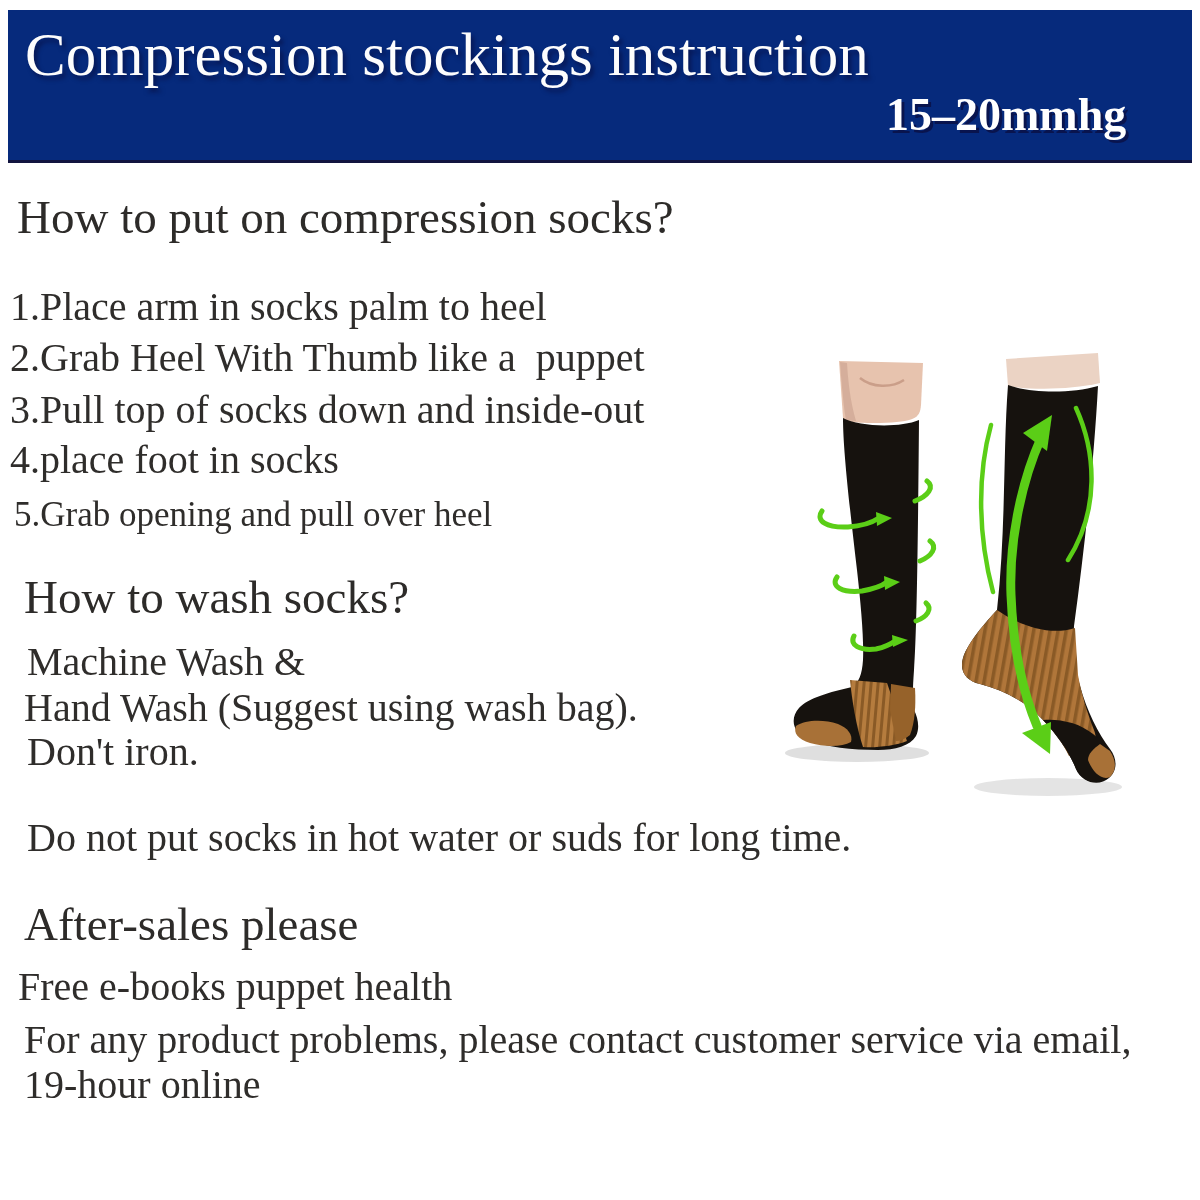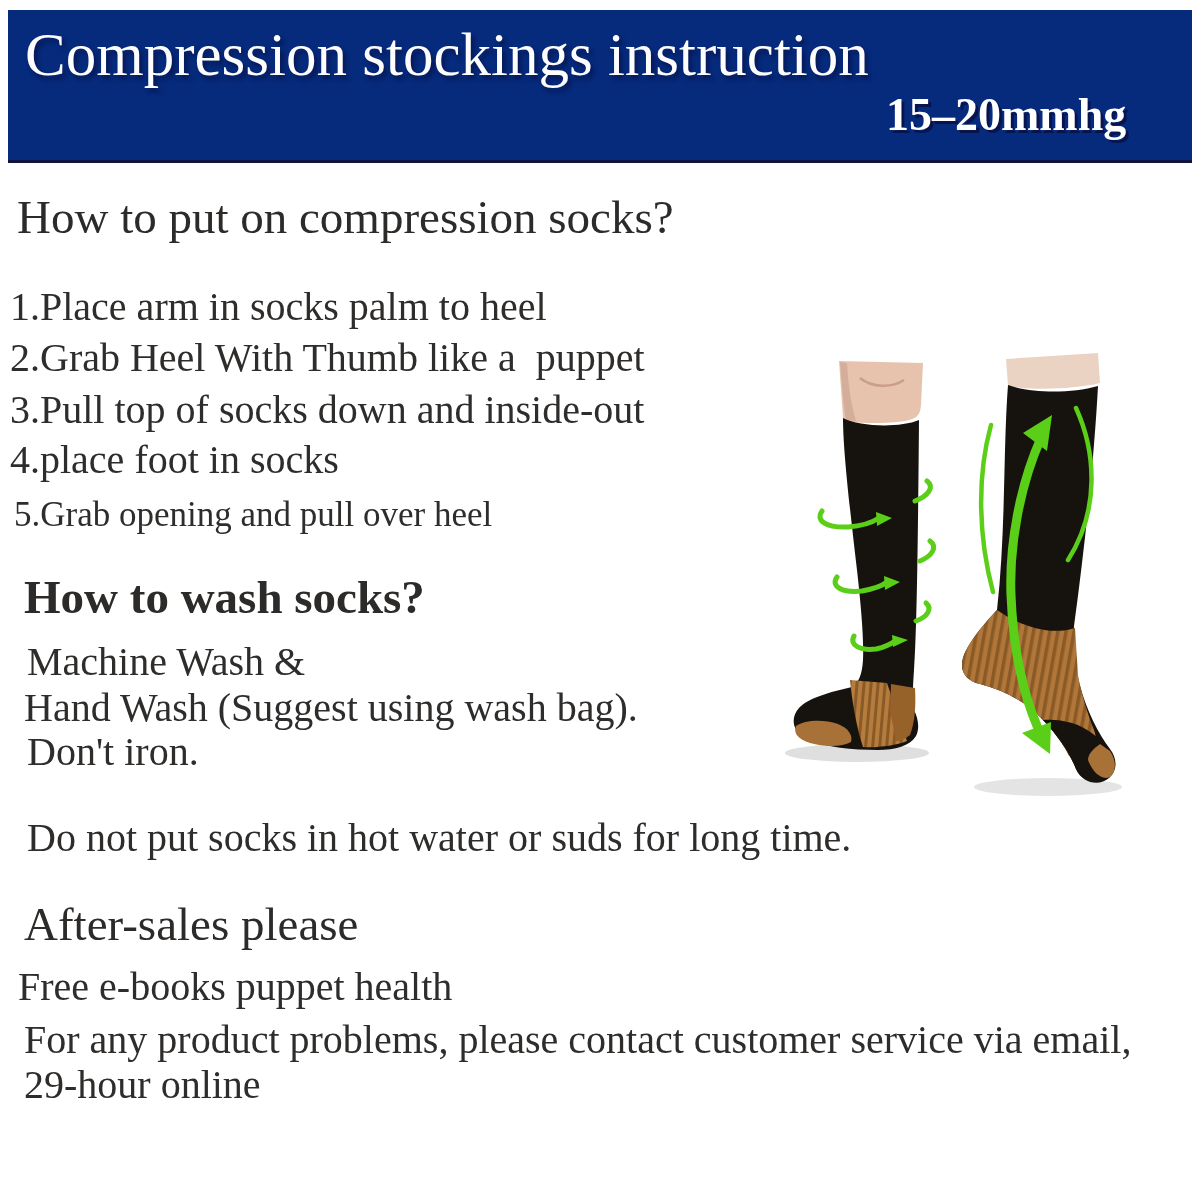--- a/index.html
+++ b/index.html
@@ -36,21 +36,21 @@
   }
   
   .heading{position:absolute;margin:0;font-weight:normal;font-size:47px;line-height:1;color:#2d2b29;white-space:pre;}
   .line{position:absolute;font-size:40px;line-height:1;white-space:pre;color:#2f2d2b;}
   .h-puton{left:17px;top:194px;}
   .step1{left:10px;top:287px;}
   .step2{left:10px;top:338px;text-align:center;}
   .step3{left:10px;top:390px;}
   .step4{left:10px;top:440px;}
   .step5{left:14px;top:497px;font-size:35px;}
-  .h-wash{left:24px;top:574px;font-weight:bold;}
+  .h-wash{left:24px;top:574px;}
   .wash1{left:27px;top:642px;}
   .wash2{left:24px;top:688px;}
   .wash3{left:27px;top:732px;}
   .wash4{left:27px;top:777px;}
   .wash5{left:27px;top:818px;}
   .h-after{left:24px;top:901px;}
   .after1{left:18px;top:967px;}
   .after2{left:24px;top:1020px;}
   .after3{left:24px;top:1065px;}
   
@@ -75,21 +75,21 @@
 
   <h2 class="heading h-wash">How to wash socks?</h2>
   <div class="line wash1">Machine Wash &amp;</div>
   <div class="line wash2">Hand Wash (Suggest using wash bag).</div>
   <div class="line wash3">Don't iron.</div>
   <div class="line wash5">Do not put socks in hot water or suds for long time.</div>
 
   <h2 class="heading h-after">After-sales please</h2>
   <div class="line after1">Free e-books puppet health</div>
   <div class="line after2">For any product problems, please contact customer service via email,</div>
-  <div class="line after3">29-hour online</div>
+  <div class="line after3">19-hour online</div>
 
   <svg class="socks-art" viewBox="0 0 440 480" xmlns="http://www.w3.org/2000/svg">
     <defs>
       <pattern id="ribsV" width="7" height="10" patternUnits="userSpaceOnUse" patternTransform="rotate(5)">
         <rect width="7" height="10" fill="#b57c3e"></rect>
           <rect width="3" height="10" fill="#8a5a26"></rect>
       </pattern>
       <pattern id="ribsR" width="8" height="8" patternUnits="userSpaceOnUse" patternTransform="rotate(10)">
         <rect width="8" height="8" fill="#b0763a"></rect>
           <rect width="3.5" height="8" fill="#8a5a26"></rect>

